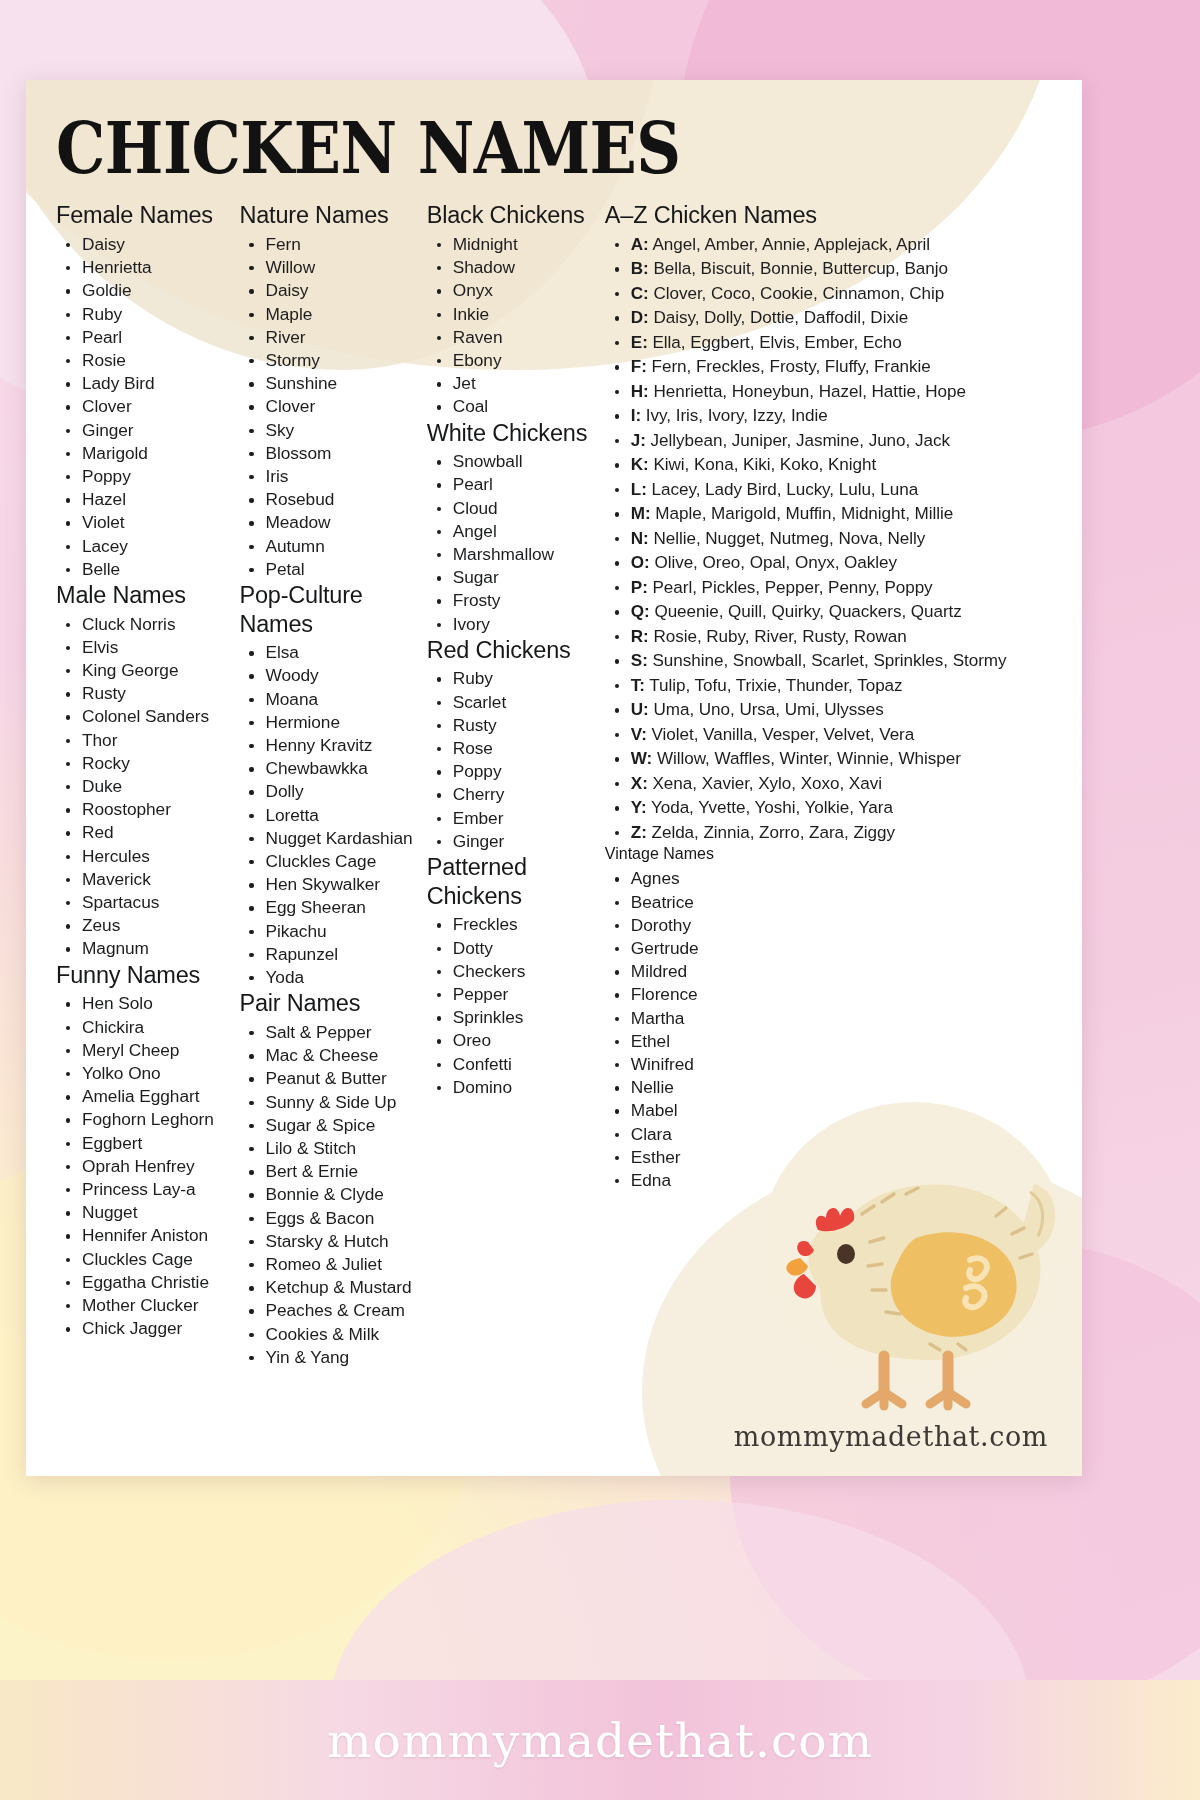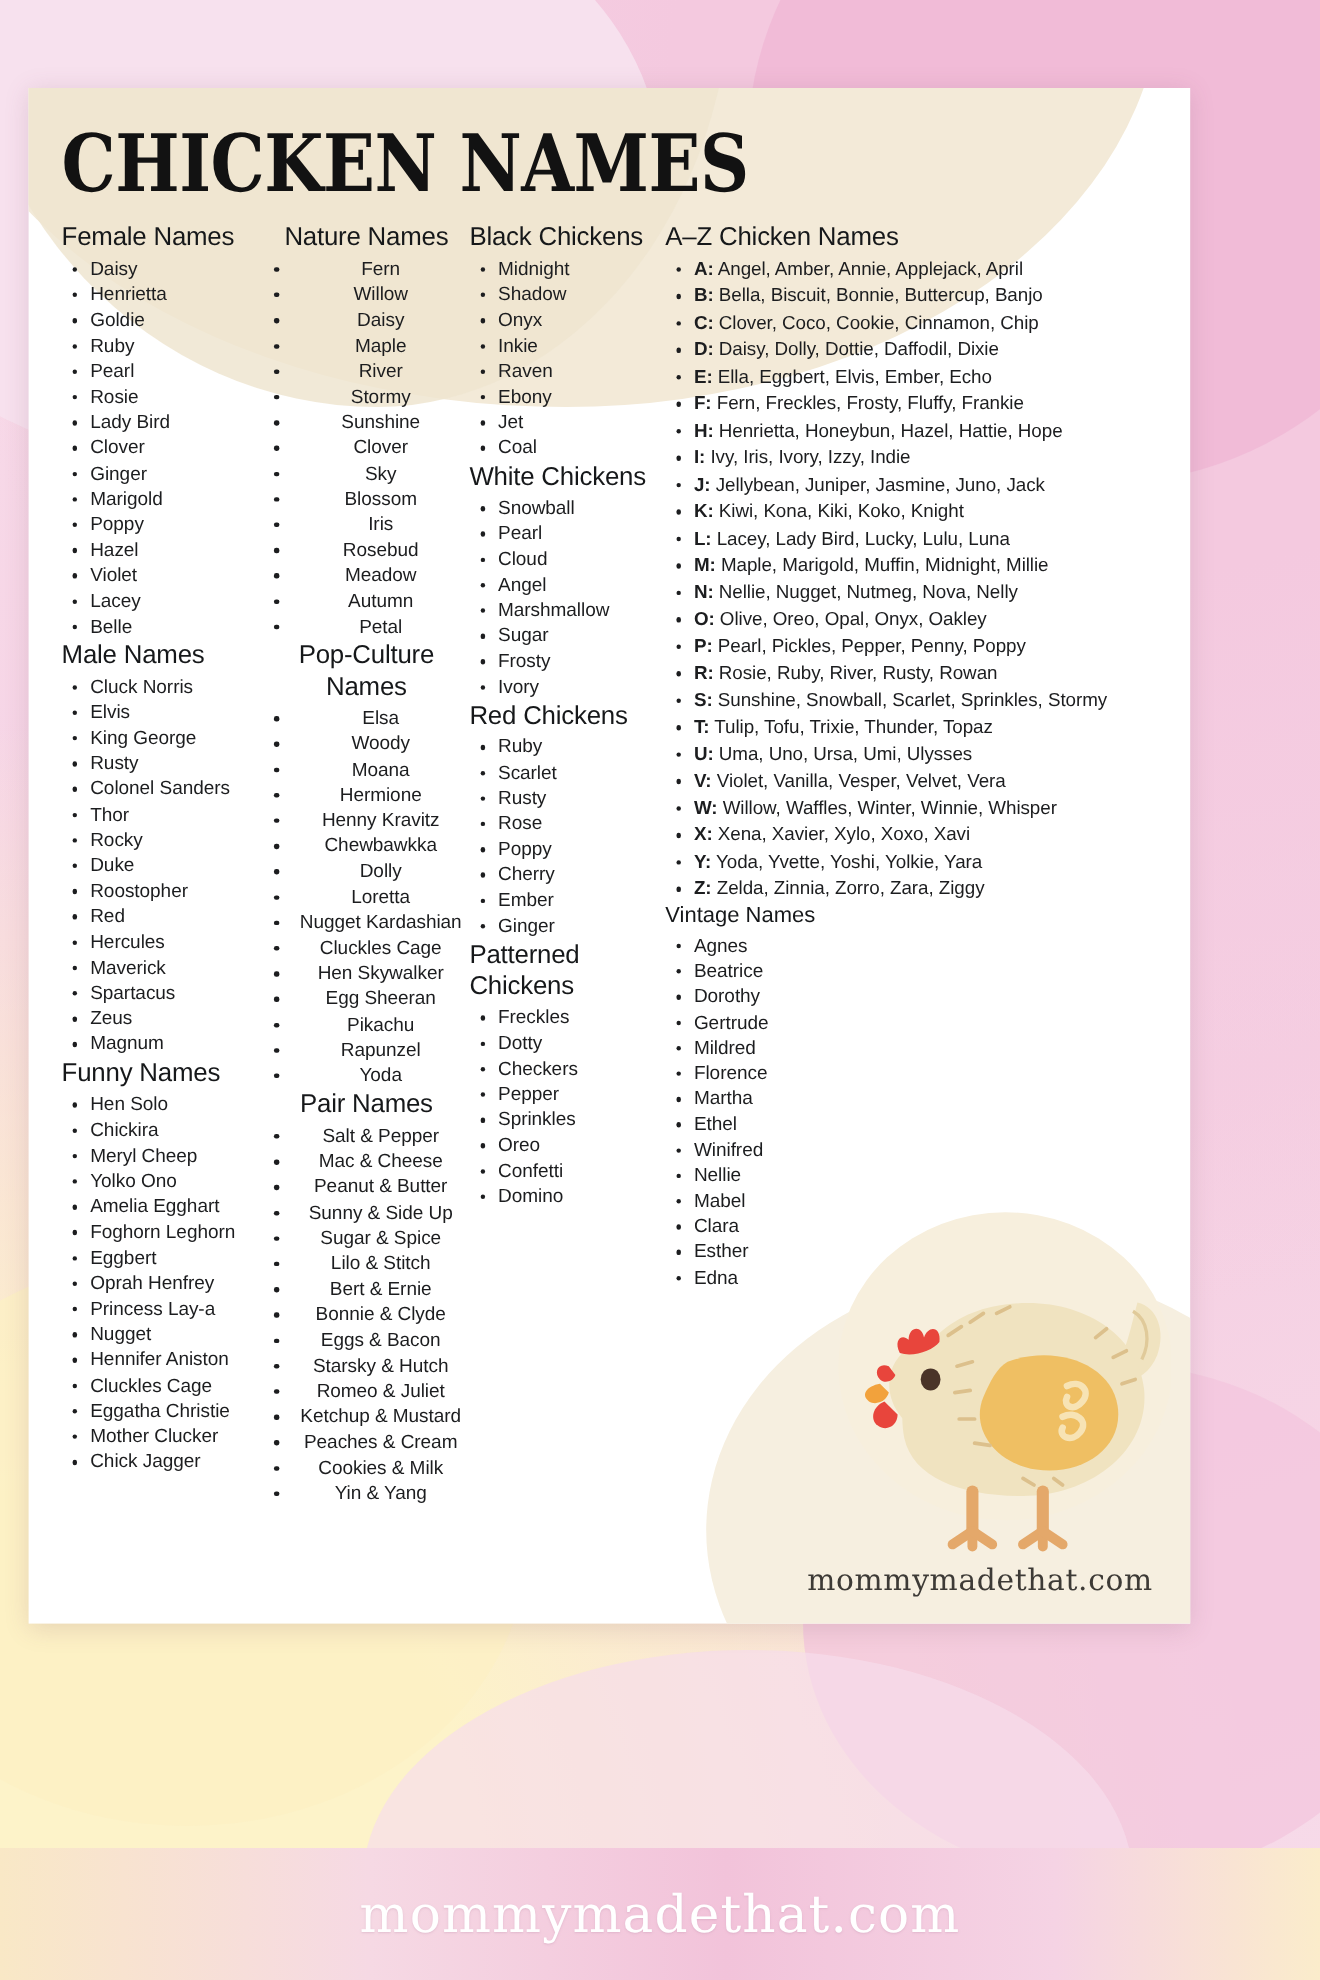--- a/index.html
+++ b/index.html
@@ -93,35 +93,35 @@
   }
 
   .cols {
     display: flex;
     align-items: flex-start;
     gap: 0;
     margin-top: 26px;
   }
   .col { position: relative; }
   .col-1 { width: 192px; }
-  .col-2 { width: 196px; text-align: center; }
+  .col-2 { width: 196px; }
   .col-3 { width: 178px; }
   .col-4 { width: 476px; padding-left: 8px; }
 
   h2.sec {
     font-size: 23.5px;
     font-weight: 400;
     color: #16181a;
     line-height: 1.22;
     margin: 0 0 3px 0;
     letter-spacing: -0.2px;
   }
   .sec-gap { margin-top: 30px; }
   h3.sec-sm {
-    font-size: 20px;
+    font-size: 16px;
     font-weight: 400;
     color: #16181a;
     margin: 0 0 4px 0;
   }
   .sec-sm-gap { margin-top: 30px; }
 
   ul.names {
     list-style: none;
     margin: 0 0 0 2px;
     padding: 0;
@@ -379,20 +379,21 @@
             <li><b>F:</b> Fern, Freckles, Frosty, Fluffy, Frankie</li>
             <li><b>H:</b> Henrietta, Honeybun, Hazel, Hattie, Hope</li>
             <li><b>I:</b> Ivy, Iris, Ivory, Izzy, Indie</li>
             <li><b>J:</b> Jellybean, Juniper, Jasmine, Juno, Jack</li>
             <li><b>K:</b> Kiwi, Kona, Kiki, Koko, Knight</li>
             <li><b>L:</b> Lacey, Lady Bird, Lucky, Lulu, Luna</li>
             <li><b>M:</b> Maple, Marigold, Muffin, Midnight, Millie</li>
             <li><b>N:</b> Nellie, Nugget, Nutmeg, Nova, Nelly</li>
             <li><b>O:</b> Olive, Oreo, Opal, Onyx, Oakley</li>
             <li><b>P:</b> Pearl, Pickles, Pepper, Penny, Poppy</li>
+            <li><b>Q:</b> Queenie, Quill, Quirky, Quackers, Quartz</li>
             <li><b>R:</b> Rosie, Ruby, River, Rusty, Rowan</li>
             <li><b>S:</b> Sunshine, Snowball, Scarlet, Sprinkles, Stormy</li>
             <li><b>T:</b> Tulip, Tofu, Trixie, Thunder, Topaz</li>
             <li><b>U:</b> Uma, Uno, Ursa, Umi, Ulysses</li>
             <li><b>V:</b> Violet, Vanilla, Vesper, Velvet, Vera</li>
             <li><b>W:</b> Willow, Waffles, Winter, Winnie, Whisper</li>
             <li><b>X:</b> Xena, Xavier, Xylo, Xoxo, Xavi</li>
             <li><b>Y:</b> Yoda, Yvette, Yoshi, Yolkie, Yara</li>
             <li><b>Z:</b> Zelda, Zinnia, Zorro, Zara, Ziggy</li>
           </ul>

